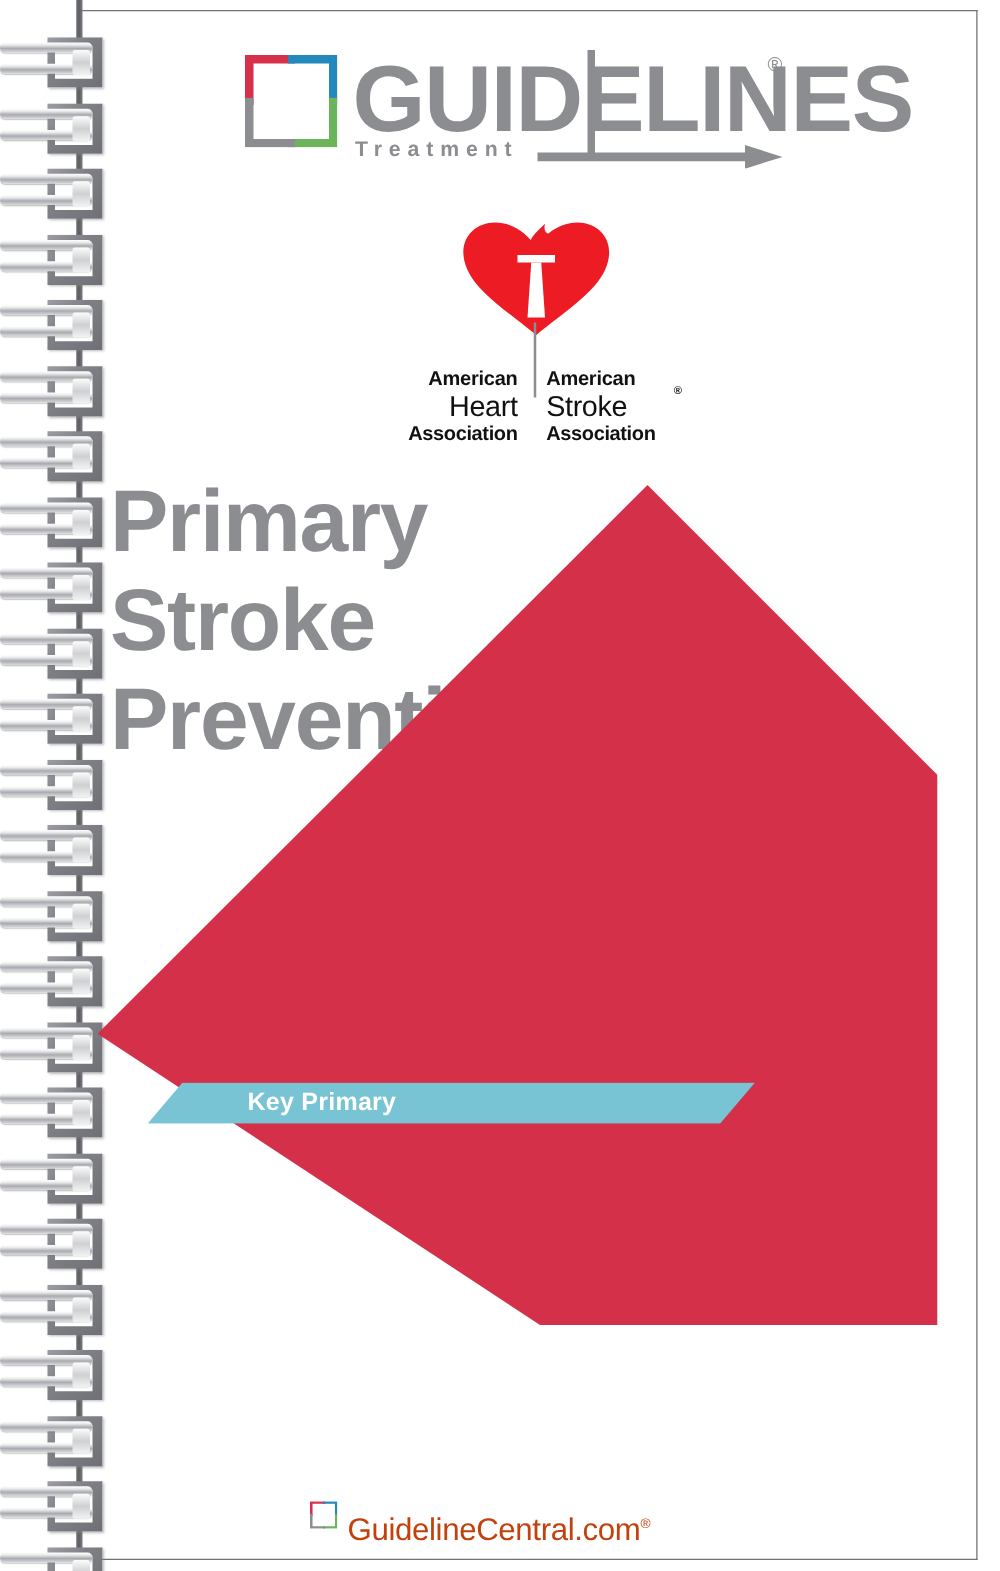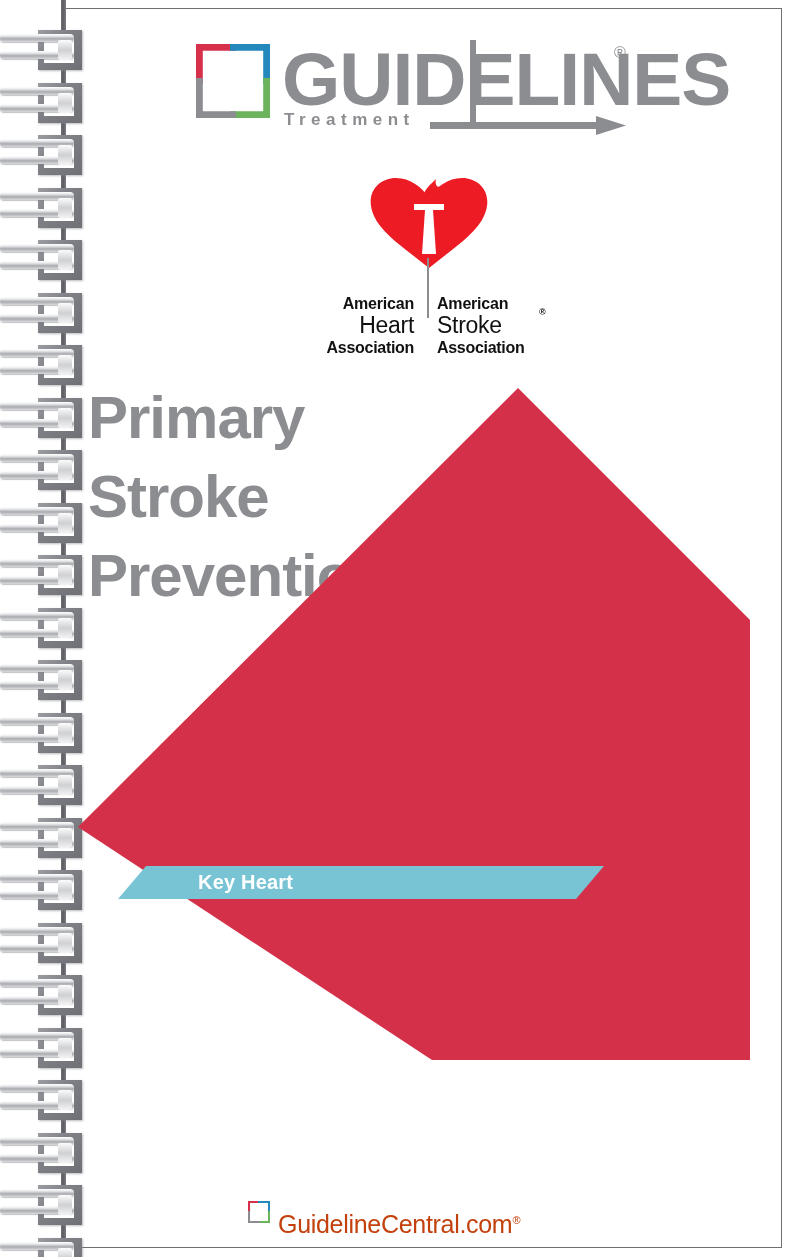--- a/index.html
+++ b/index.html
@@ -95,21 +95,21 @@
   .aha-col.right{left:133px;text-align:left;}
   .aha-line1{font-size:16px;font-weight:bold;color:#111;line-height:19px;letter-spacing:-0.2px;}
   .aha-line2{font-size:23px;font-weight:normal;color:#111;line-height:25px;letter-spacing:-0.3px;}
   .aha-line3{font-size:16px;font-weight:bold;color:#111;line-height:20px;letter-spacing:-0.3px;}
   .aha-vrule{position:absolute;left:124px;top:82px;width:2px;height:60px;background:#8b8d91;}
   .aha-regmark{position:absolute;left:236px;top:131px;font-size:9px;color:#111;font-weight:bold;}
 
   
   .title{
     position:absolute;left:88px;top:378px;width:420px;
-    font-size:60px;font-weight:bold;line-height:79px;color:#8b8d91;
+    font-size:70px;font-weight:bold;line-height:79px;color:#8b8d91;
     letter-spacing:-1px;
   }
 
   
   .art{position:absolute;left:60px;top:370px;width:722px;height:720px;}
   .red-poly{
     position:absolute;left:0;top:0;width:722px;height:700px;
     background:#d5304a;
     clip-path:polygon(458px 18px, 690px 250px, 690px 690px, 372px 690px, 18px 457px);
     filter:drop-shadow(-7px 7px 7px rgba(120,122,126,.55));
@@ -418,21 +418,21 @@
     <div>Primary</div>
     <div>Stroke</div>
     <div>Prevention</div>
   </div>
 
   <div class="art">
     <div class="red-poly"></div>
     <div class="bars" id="bars">
         <div class="bar" style="left: 58px; top: 496px; width: 486px; height: 33px;">
           <div class="bar-shape" style="background: rgb(120, 196, 212); clip-path: polygon(28px 0px, 100% 0px, 458px 100%, 0px 100%);"></div>
-          <div class="bar-label" style="left: 80px;">Key Heart</div>
+          <div class="bar-label" style="left: 80px;">Key Primary</div>
         </div>
       </div>
   </div>
 
   <div class="footer">
     <div class="fpin">
       <div class="pw-q pw-tl"></div>
         <div class="pw-q pw-tr"></div>
       <div class="pw-q pw-br"></div>
         <div class="pw-q pw-bl"></div>

